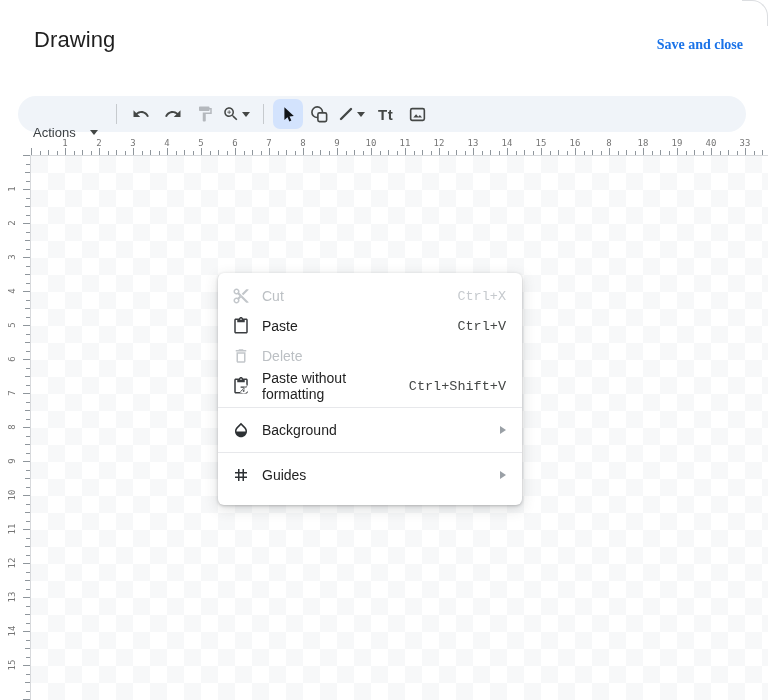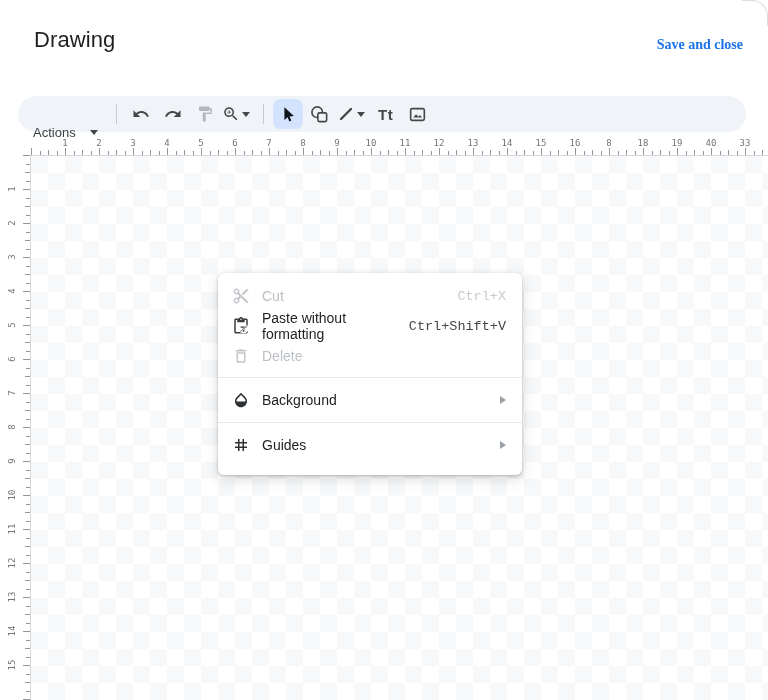--- a/index.html
+++ b/index.html
@@ -351,37 +351,46 @@
           <path d="M9.64 7.64c.23-.5.36-1.05.36-1.64 0-2.21-1.79-4-4-4S2 3.79 2 6s1.79 4 4 4c.59 0 1.14-.13 1.64-.36L10 12l-2.36 2.36C7.14 14.13 6.59 14 6 14c-2.21 0-4 1.79-4 4s1.79 4 4 4 4-1.79 4-4c0-.59-.13-1.14-.36-1.64L12 14l7 7h3v-1L9.64 7.64zM6 8c-1.1 0-2-.9-2-2s.9-2 2-2 2 .9 2 2-.9 2-2 2zm0 12c-1.1 0-2-.9-2-2s.9-2 2-2 2 .9 2 2-.9 2-2 2zm6-7.5c-.28 0-.5-.22-.5-.5s.22-.5.5-.5.5.22.5.5-.22.5-.5.5zM19 3l-6 6 2 2 7-7V3z"></path>
         </svg>
       </span>
     <span>Cut</span>
     <span class="shortcut">Ctrl+X</span>
   </div>
   <div class="mi">
     <span class="micon">
         <svg width="18" height="18" viewBox="0 0 24 24" fill="currentColor">
           <path d="M19 2h-4.18C14.4.84 13.3 0 12 0c-1.3 0-2.4.84-2.82 2H5c-1.1 0-2 .9-2 2v16c0 1.1.9 2 2 2h14c1.1 0 2-.9 2-2V4c0-1.1-.9-2-2-2zm-7 0c.55 0 1 .45 1 1s-.45 1-1 1-1-.45-1-1 .45-1 1-1zm7 18H5V4h2v3h10V4h2v16z"></path>
+        </svg>
+      </span>
+    <span>Paste</span>
+    <span class="shortcut">Ctrl+V</span>
+  </div>
+  <div class="mi disabled">
+    <span class="micon">
+        <svg width="18" height="18" viewBox="0 0 24 24" fill="currentColor">
+          <path d="M6 19c0 1.1.9 2 2 2h8c1.1 0 2-.9 2-2V7H6v12zM8 9h8v10H8V9zm7.5-5-1-1h-5l-1 1H5v2h14V4h-3.5z"></path>
+        </svg>
+      </span>
+    <span>Delete</span>
+    <span class="shortcut"></span>
+  </div>
+  <div class="mi">
+    <span class="micon">
+        <svg width="18" height="18" viewBox="0 0 24 24" fill="currentColor">
+          <path d="M19 2h-4.18C14.4.84 13.3 0 12 0c-1.3 0-2.4.84-2.82 2H5c-1.1 0-2 .9-2 2v16c0 1.1.9 2 2 2h14c1.1 0 2-.9 2-2V4c0-1.1-.9-2-2-2zm-7 0c.55 0 1 .45 1 1s-.45 1-1 1-1-.45-1-1 .45-1 1-1zm7 18H5V4h2v3h10V4h2v16z"></path>
           <circle cx="15.5" cy="15.5" r="6.5" fill="#fff"></circle>
           <path d="M11.5 12.5h8v1.8h-3v5.2h-2v-5.2h-3z"></path>
           <line x1="10.8" y1="20.2" x2="20.2" y2="11.4" stroke="#fff" stroke-width="2.4"></line>
           <line x1="11.2" y1="19.6" x2="20" y2="11.6" stroke="currentColor" stroke-width="1.2"></line>
         </svg>
       </span>
     <span>Paste without formatting</span>
     <span class="shortcut">Ctrl+Shift+V</span>
-  </div>
-  <div class="mi disabled">
-    <span class="micon">
-        <svg width="18" height="18" viewBox="0 0 24 24" fill="currentColor">
-          <path d="M6 19c0 1.1.9 2 2 2h8c1.1 0 2-.9 2-2V7H6v12zM8 9h8v10H8V9zm7.5-5-1-1h-5l-1 1H5v2h14V4h-3.5z"></path>
-        </svg>
-      </span>
-    <span>Delete</span>
-    <span class="shortcut"></span>
   </div>
   <div class="msep first"></div>
   <div class="msub">
     <span class="micon"><svg width="18" height="18" viewBox="0 0 24 24" fill="currentColor">
           <path d="M17.66 8 12 2.35 6.34 8C4.78 9.56 4 11.64 4 13.64s.78 4.11 2.34 5.67 3.61 2.35 5.66 2.35 4.1-.79 5.66-2.35S20 15.64 20 13.64 19.22 9.56 17.66 8zM6 14c.01-2 .62-3.27 1.76-4.4L12 5.27l4.24 4.38C17.38 10.77 17.99 12 18 14H6z"></path>
         </svg></span>
     <span>Background</span>
     <span class="subarrow"></span>
   </div>
   <div class="msep"></div>

